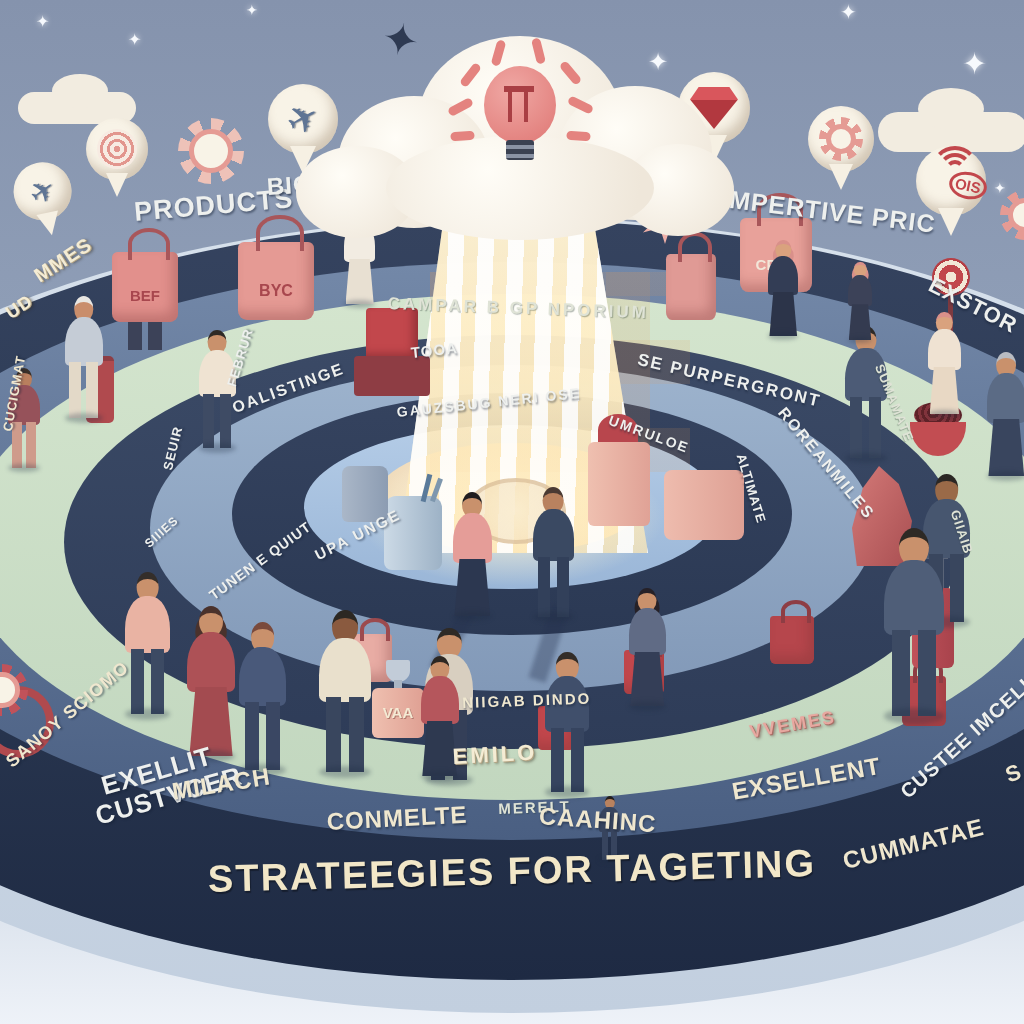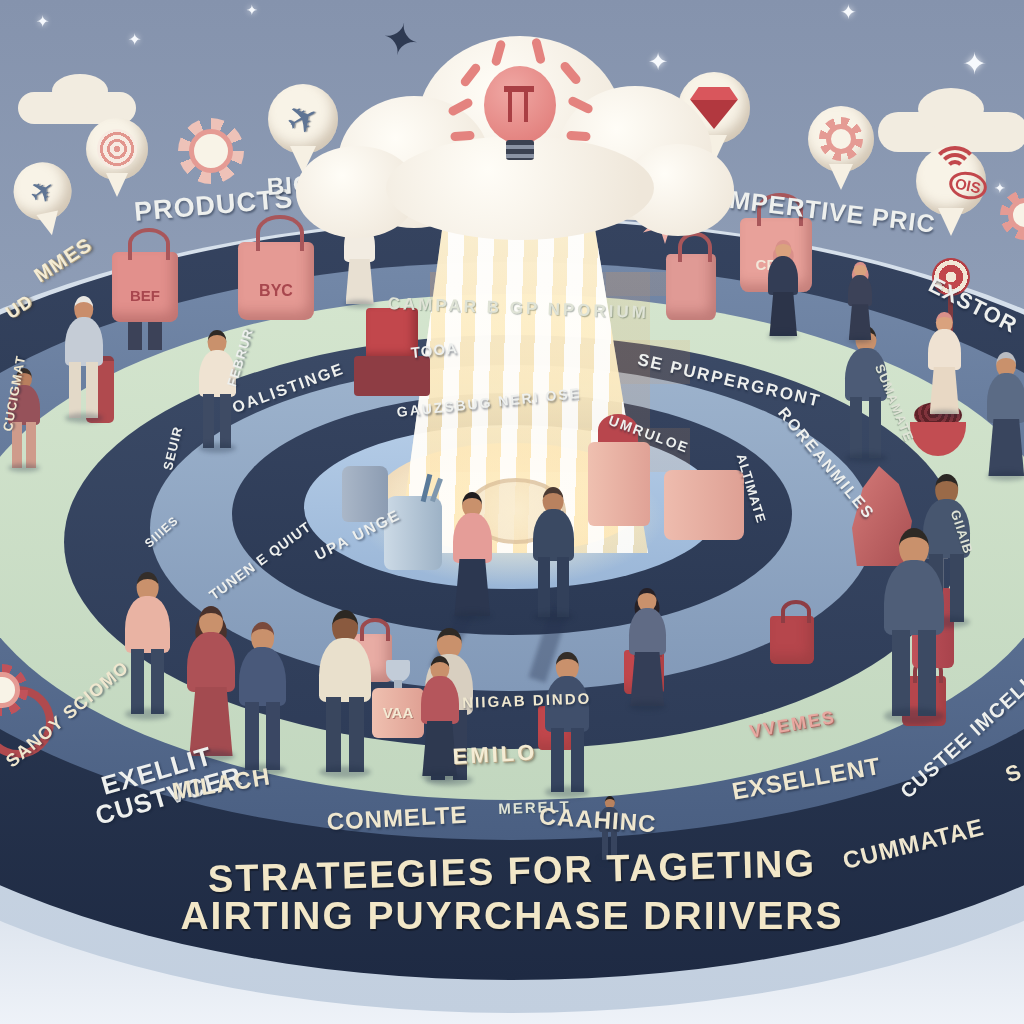--- a/index.html
+++ b/index.html
@@ -341,15 +341,14 @@
   <div class="lbl" style="left:92px;top:802px;font-size:26px;transform:rotate(-16deg)">CUSTVCER</div>
   <div class="lbl cream" style="left:170px;top:778px;font-size:24px;transform:rotate(-9deg)">MILACH</div>
   <div class="lbl cream" style="left:326px;top:808px;font-size:24px;transform:rotate(-3deg)">CONMELTE</div>
   <div class="lbl cream" style="left:540px;top:802px;font-size:24px;transform:rotate(4deg)">CAAHINC</div>
   <div class="lbl cream" style="left:730px;top:778px;font-size:24px;transform:rotate(-10deg)">EXSELLENT</div>
   <div class="lbl" style="left:896px;top:786px;font-size:20px;transform:rotate(-42deg)">CUSTEE IMCELLIC</div>
   <div class="lbl cream" style="left:840px;top:848px;font-size:24px;transform:rotate(-14deg)">CUMMATAE</div>
   <div class="lbl cream" style="left:1002px;top:764px;font-size:22px;transform:rotate(-20deg)">S</div>
 
   <div class="title" style="top:850px;font-size:38px;transform:rotate(-1.5deg)">STRATEEGIES FOR TAGETING</div>
-  <div class="title" style="top:894px;font-size:39px">AIRTING PUYRCHASE DRIIVERS</div>
 
 </div>
 
 </body></html>

